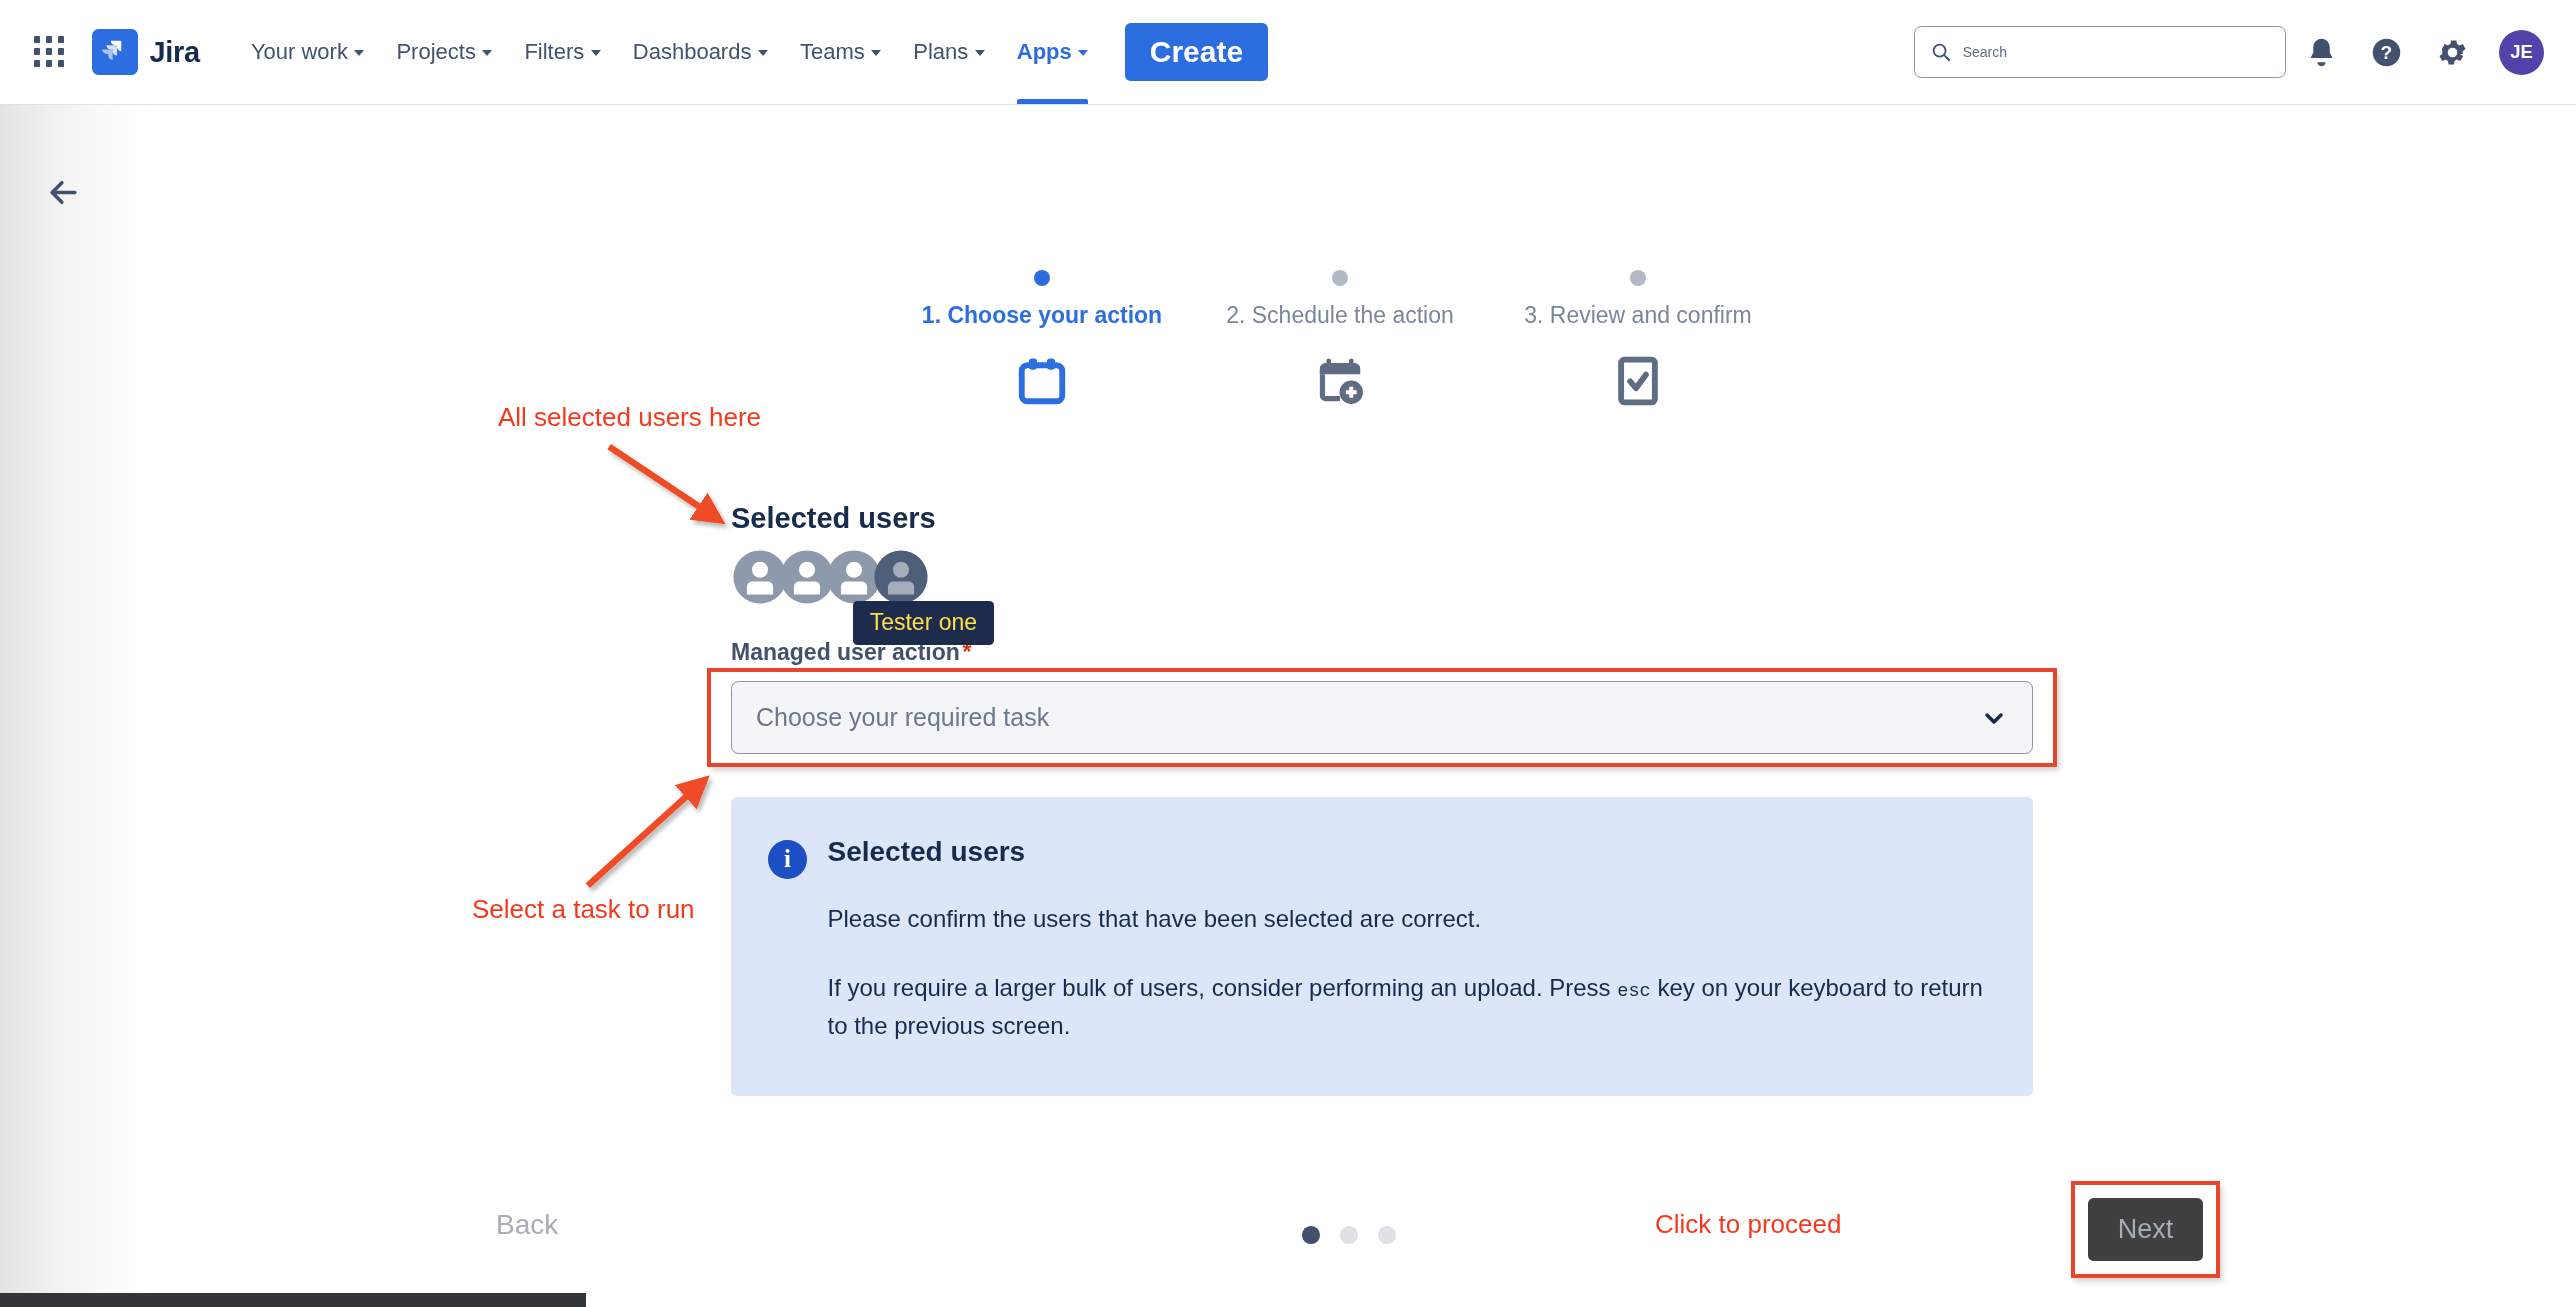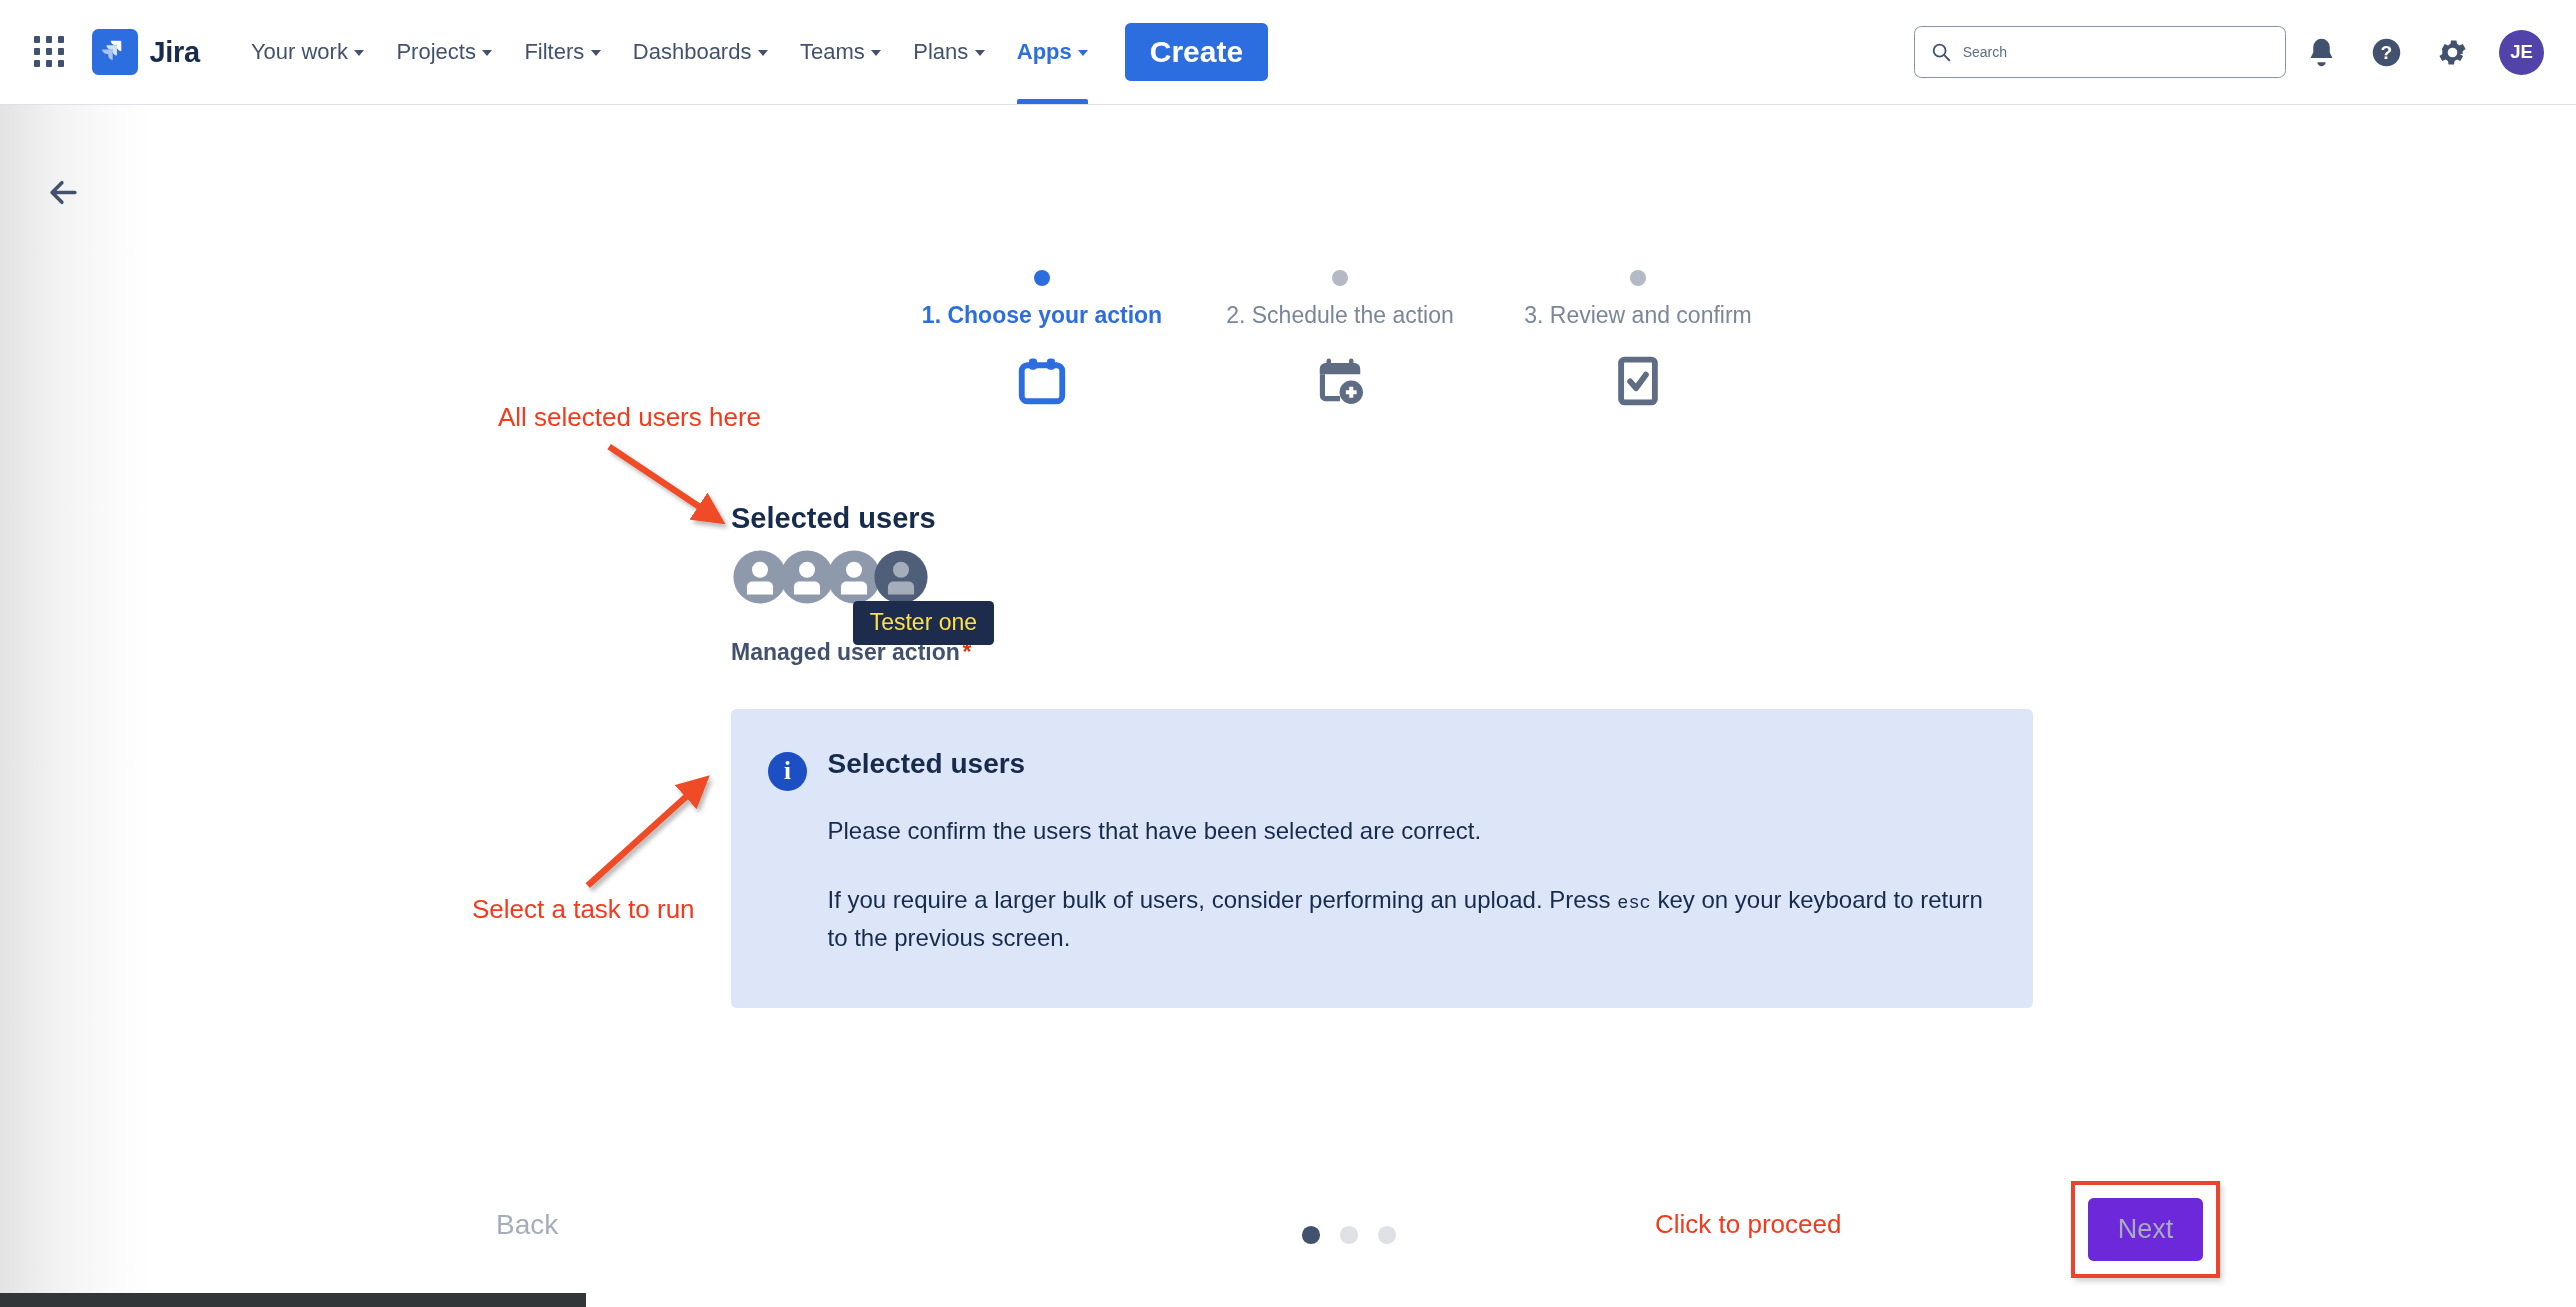--- a/index.html
+++ b/index.html
@@ -138,21 +138,21 @@
   .back-btn {
     position:absolute; left:496px; top:1209px; font-size:28px; color:#a5adba; cursor:default;
   }
   .dots { position:absolute; left:1302px; top:1226px; display:flex; gap:20.5px; }
   .dot { width:17.7px; height:17.7px; border-radius:50%; background:#dfe1e6; cursor:pointer; }
   .dot.on { background:#42526e; }
   .next-wrap { position:absolute; left:2088px; top:1198px; }
   .next-hl { position:absolute; left:-16.7px; top:-16.7px; width:149px; height:97px;
              border:4.6px solid #e8452c; box-shadow:2.8px 3.7px 5.6px rgba(0,0,0,0.18); pointer-events:none; }
   .next-btn {
-    width:115px; height:63px; background:#6d28d9; border:none; border-radius:5.6px;
+    width:115px; height:63px; background:#404040; border:none; border-radius:5.6px;
     color:#a5adba; font-size:27px; font-family:"Liberation Sans", sans-serif; cursor:default;
   }
 
   
   .anno { position:absolute; color:#f4391c; font-size:26px; white-space:nowrap; z-index:4; }
   .anno-1 { left:498px; top:402px; }
   .anno-2 { left:472px; top:894px; }
   .anno-3 { left:1655px; top:1209px; }
   .anno-svg { position:absolute; left:0; top:0; width:2576px; height:1308px;
               pointer-events:none; z-index:4; }
@@ -326,20 +326,31 @@
             <circle cx="12" cy="9" r="3.3" fill="#a5adba"></circle>
             <path fill="#a5adba" d="M6.6 19.2v-3.1c0-1.2 1-2.2 2.2-2.2h6.4c1.2 0 2.2 1 2.2 2.2v3.1z"></path>
           </svg>
       </div>
     </div>
 
     <div class="field-label">
       <span>Managed user action</span><span class="req">*</span>
     </div>
 
+    <div class="select-wrap">
+      <div class="select-box">
+        <span class="select-ph">Choose your required task</span>
+        <span class="select-chev">
+          <svg viewBox="0 0 24 24">
+              <path fill="none" stroke="#172b4d" stroke-width="3" stroke-linecap="round" stroke-linejoin="round" d="M6 9.5l6 6 6-6"></path>
+            </svg>
+        </span>
+      </div>
+      <div class="hl-box"></div>
+    </div>
 
     <div class="info">
       <div class="info-ico">i</div>
       <div class="info-body">
         <div class="info-title">Selected users</div>
         <div class="info-p">Please confirm the users that have been selected are correct.</div>
         <div class="info-p"><span>If you require a larger bulk of users, consider performing an upload. Press </span><span class="kbd">esc</span><span> key on your keyboard to return to the previous screen.</span></div>
       </div>
     </div>
   </div>

